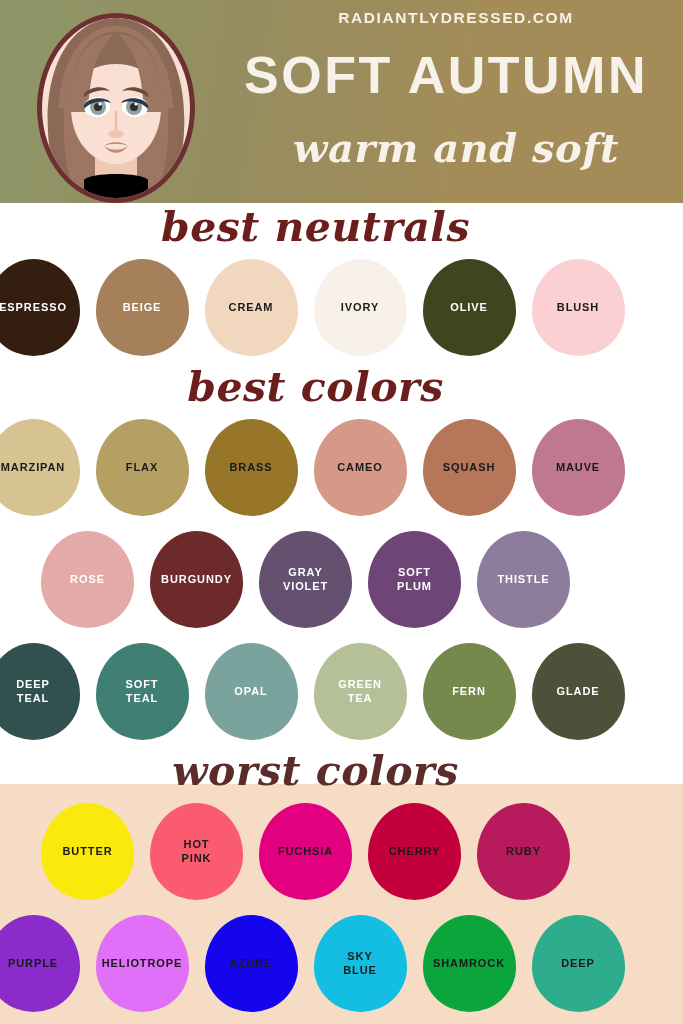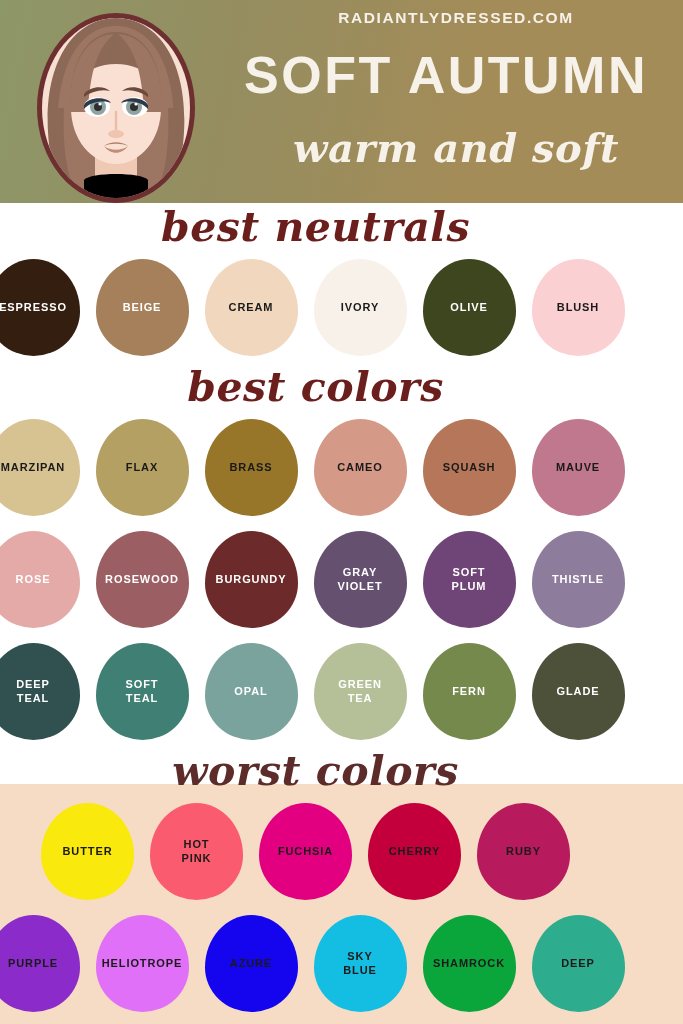--- a/index.html
+++ b/index.html
@@ -235,23 +235,20 @@
           <span class="swatch-label" style="color: rgb(26, 26, 26);">SQUASH</span>
         </div>
         <div class="swatch" title="MAUVE #c0788e" style="background: rgb(192, 120, 142);">
           <span class="swatch-label" style="color: rgb(26, 26, 26);">MAUVE</span>
         </div>
       </div>
       <div class="swatch-row" style="height: 112px;">
         <div class="swatch" title="ROSE #e3aaa8" style="background: rgb(227, 170, 168);">
           <span class="swatch-label" style="color: rgb(255, 255, 255);">ROSE</span>
         </div>
-        <div class="swatch" title="ROSEWOOD #9b5f63" style="background: rgb(155, 95, 99);">
-          <span class="swatch-label" style="color: rgb(255, 255, 255);">ROSEWOOD</span>
-        </div>
         <div class="swatch" title="BURGUNDY #6d2a2b" style="background: rgb(109, 42, 43);">
           <span class="swatch-label" style="color: rgb(255, 255, 255);">BURGUNDY</span>
         </div>
         <div class="swatch" title="GRAY VIOLET #655070" style="background: rgb(101, 80, 112);">
           <span class="swatch-label" style="color: rgb(255, 255, 255);">GRAY
 VIOLET</span>
         </div>
         <div class="swatch" title="SOFT PLUM #6f4477" style="background: rgb(111, 68, 119);">
           <span class="swatch-label" style="color: rgb(255, 255, 255);">SOFT
 PLUM</span>

